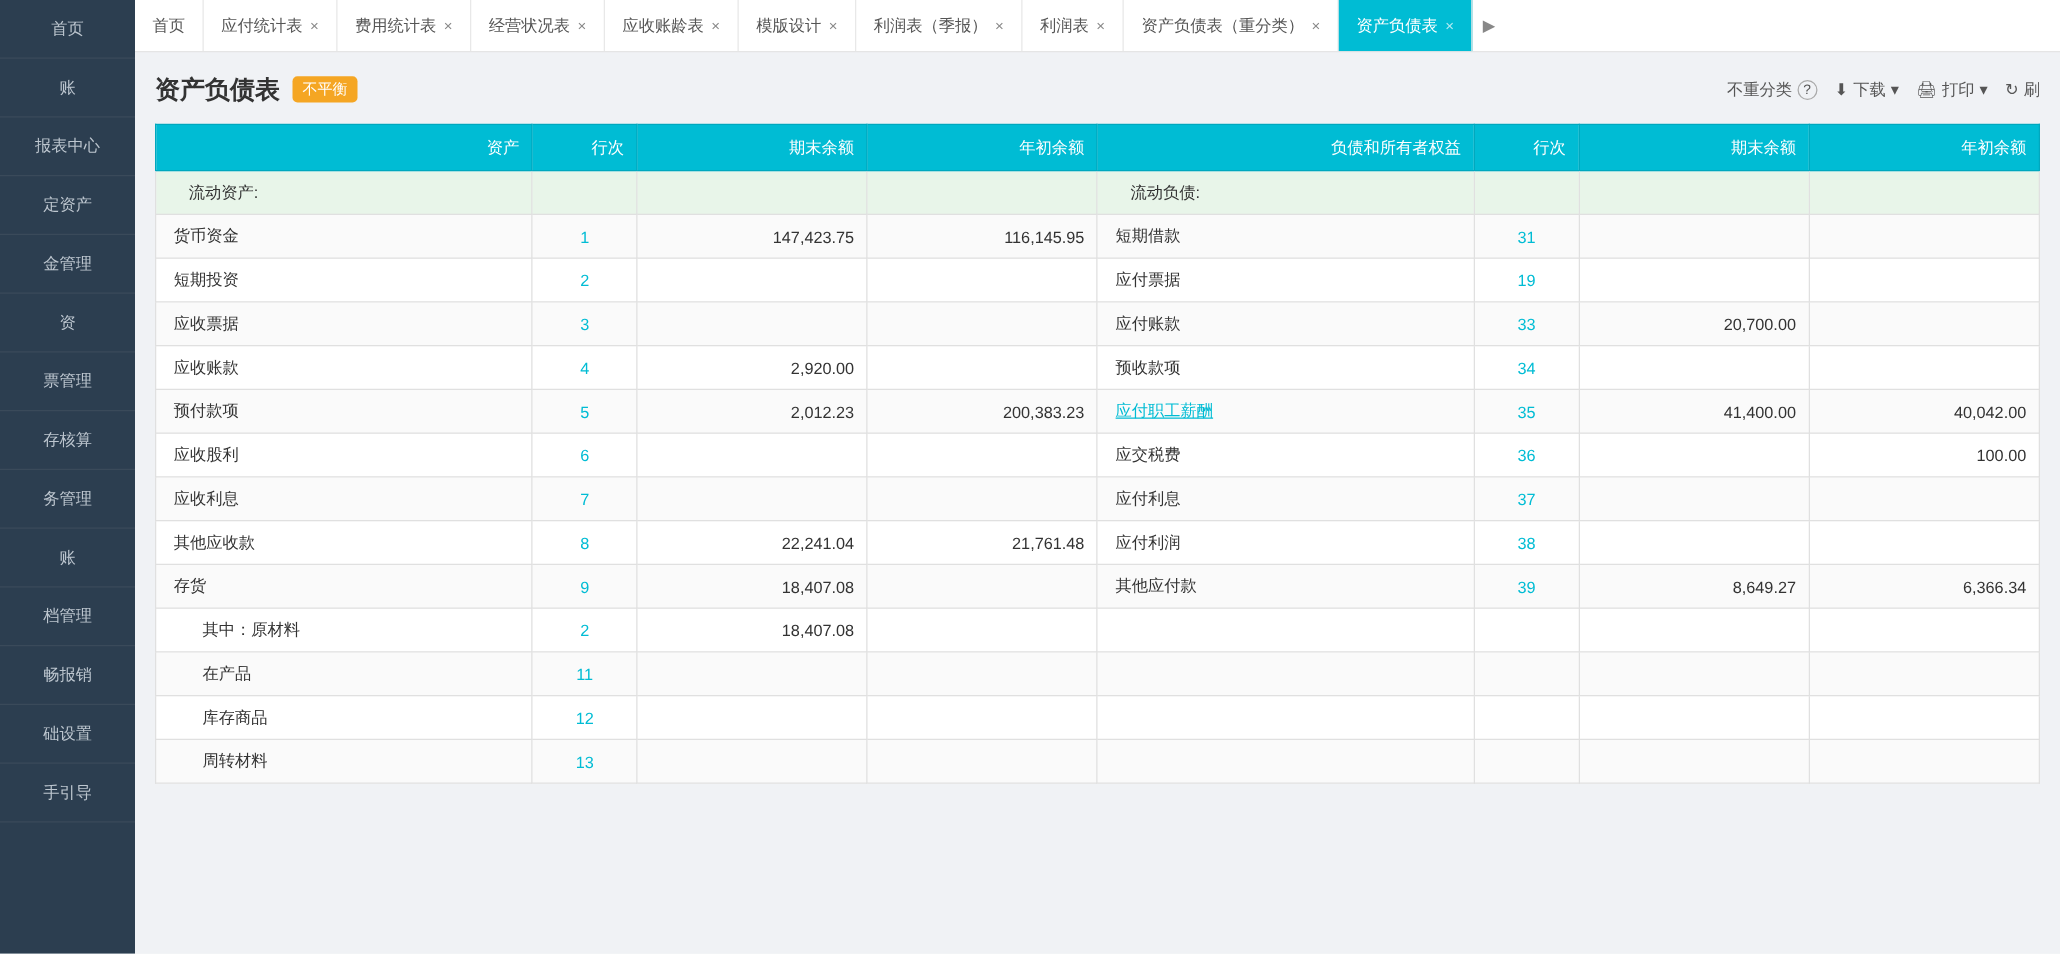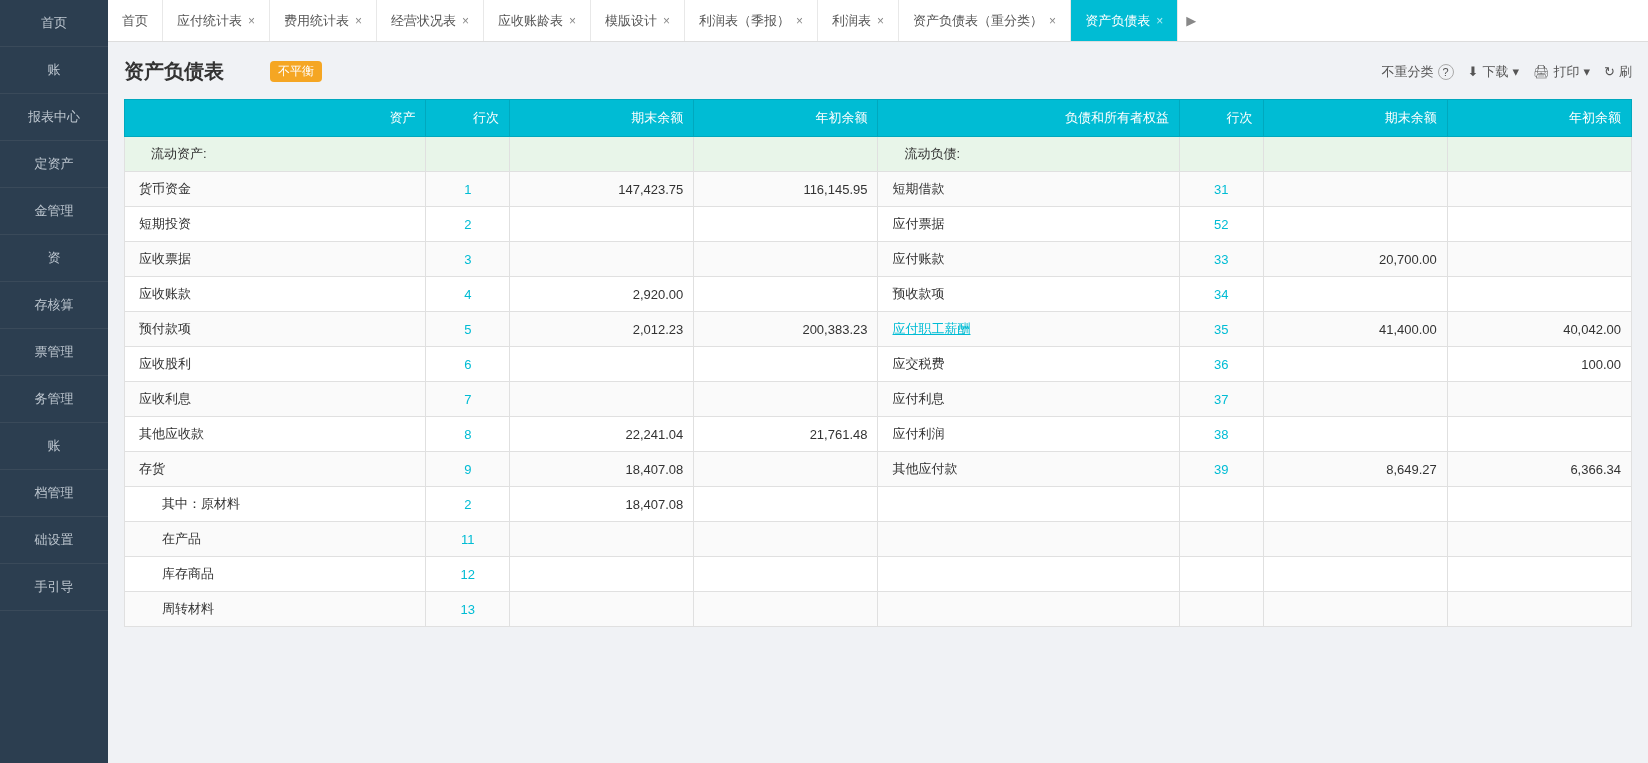--- a/index.html
+++ b/index.html
@@ -93,21 +93,20 @@
       font-size: 20px;
       font-weight: bold;
       color: #333;
     }
     .badge-unbalanced {
       background: #f5a623;
       color: #fff;
       border-radius: 4px;
       padding: 2px 8px;
       font-size: 12px;
-      margin-left: 36px;
     }
     .toolbar {
       display: flex;
       align-items: center;
       gap: 14px;
       font-size: 13px;
       color: #555;
     }
     .toolbar-item {
       display: flex;
@@ -163,25 +162,26 @@
 </head>
 <body>
 
 <div class="sidebar">
   <div class="sidebar-item">首页</div>
   <div class="sidebar-item">账</div>
   <div class="sidebar-item">报表中心</div>
   <div class="sidebar-item">定资产</div>
   <div class="sidebar-item">金管理</div>
   <div class="sidebar-item">资</div>
+  <div class="sidebar-item">票管理</div>
   <div class="sidebar-item">存核算</div>
-  <div class="sidebar-item">票管理</div>
   <div class="sidebar-item">务管理</div>
   <div class="sidebar-item">账</div>
   <div class="sidebar-item">档管理</div>
+  <div class="sidebar-item">畅报销</div>
   <div class="sidebar-item">础设置</div>
   <div class="sidebar-item">手引导</div>
 </div>
 
 <div class="main">
 
   <div class="tab-bar">
     <div class="tab">
       <span>首页</span>
     </div>
@@ -288,21 +288,21 @@
           <td class="row-num">31</td>
           <td class="amount"></td>
           <td class="amount"></td>
         </tr>
         <tr>
           <td class="label">短期投资</td>
           <td class="row-num">2</td>
           <td class="amount"></td>
           <td class="amount"></td>
           <td class="label">应付票据</td>
-          <td class="row-num">52</td>
+          <td class="row-num">19</td>
           <td class="amount"></td>
           <td class="amount"></td>
         </tr>
         <tr>
           <td class="label">应收票据</td>
           <td class="row-num">3</td>
           <td class="amount"></td>
           <td class="amount"></td>
           <td class="label">应付账款</td>
           <td class="row-num">33</td>

